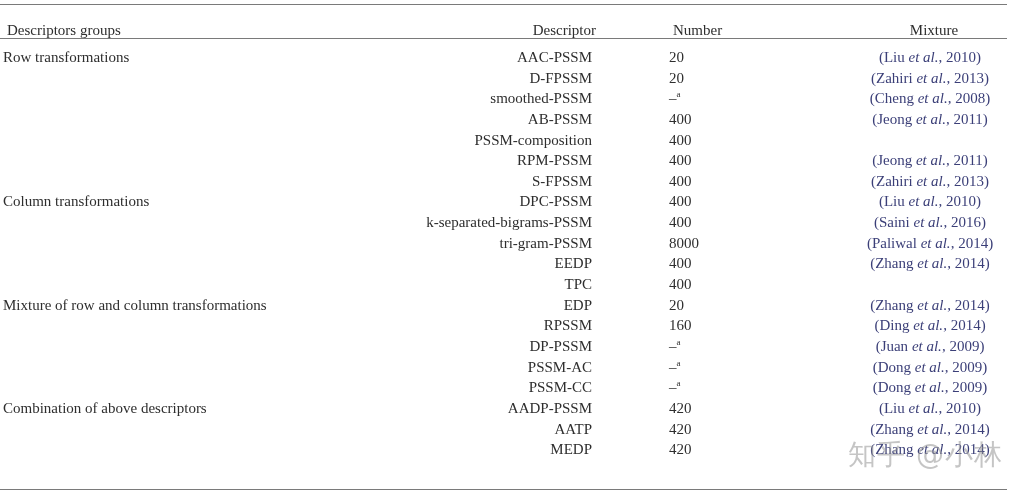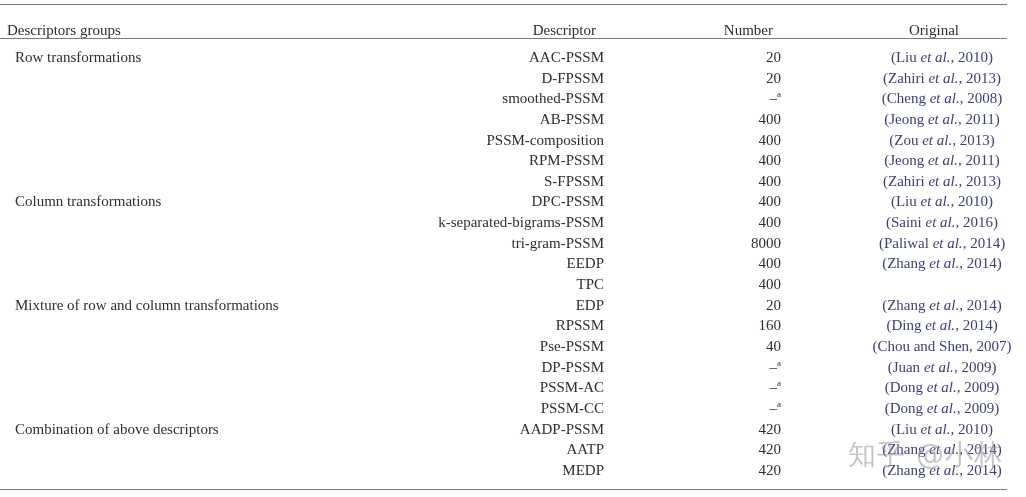--- a/index.html
+++ b/index.html
@@ -40,28 +40,27 @@
       height: 24px;
       margin-top: 10px;
     }
     .cell {
       position: absolute;
       white-space: nowrap;
       line-height: 20px;
     }
     .col-group { left: 3px; text-align: left; }
     .col-desc { left: 392px; width: 200px; text-align: right; }
-    .col-num { left: 669px; width: 100px; text-align: right; }
+    .col-num { left: 669px; width: 100px; text-align: left; }
     .col-orig { left: 840px; width: 180px; text-align: center; }
     .body-rows {
       position: absolute;
       top: 47px;
       left: 0;
       width: 1007px;
-      padding-left: 12px;
     }
     .row {
       position: relative;
       height: 20.65px;
     }
     .cite { color: #3b3f78; }
     .cite i { }
     sup.note {
       font-size: 9px;
       vertical-align: super;
@@ -81,21 +80,21 @@
 </head>
 <body>
 
 <div class="table-wrap">
   <div class="rule top"></div>
 
   <div class="header-row">
     <span class="cell col-group">Descriptors groups</span>
     <span class="cell col-desc">Descriptor</span>
     <span class="cell col-num">Number</span>
-    <span class="cell col-orig">Original</span>
+    <span class="cell col-orig">Mixture</span>
   </div>
 
   <div class="rule mid"></div>
 
   <div class="body-rows" id="body-rows">
       <div class="row">
         <span class="cell col-group">Row transformations</span>
         <span class="cell col-desc">AAC-PSSM</span>
         <span class="cell col-num"><span>20</span></span>
         <span class="cell col-orig cite">(<span>Liu</span> <i>et al.</i>, <span>2010</span>)</span>
@@ -115,21 +114,20 @@
       <div class="row">
         <span class="cell col-group"></span>
         <span class="cell col-desc">AB-PSSM</span>
         <span class="cell col-num"><span>400</span></span>
         <span class="cell col-orig cite">(<span>Jeong</span> <i>et al.</i>, <span>2011</span>)</span>
       </div>
       <div class="row">
         <span class="cell col-group"></span>
         <span class="cell col-desc">PSSM-composition</span>
         <span class="cell col-num"><span>400</span></span>
-        <span class="cell col-orig cite">(<span>Zou</span> <i>et al.</i>, <span>2013</span>)</span>
       </div>
       <div class="row">
         <span class="cell col-group"></span>
         <span class="cell col-desc">RPM-PSSM</span>
         <span class="cell col-num"><span>400</span></span>
         <span class="cell col-orig cite">(<span>Jeong</span> <i>et al.</i>, <span>2011</span>)</span>
       </div>
       <div class="row">
         <span class="cell col-group"></span>
         <span class="cell col-desc">S-FPSSM</span>
@@ -169,26 +167,20 @@
         <span class="cell col-group">Mixture of row and column transformations</span>
         <span class="cell col-desc">EDP</span>
         <span class="cell col-num"><span>20</span></span>
         <span class="cell col-orig cite">(<span>Zhang</span> <i>et al.</i>, <span>2014</span>)</span>
       </div>
       <div class="row">
         <span class="cell col-group"></span>
         <span class="cell col-desc">RPSSM</span>
         <span class="cell col-num"><span>160</span></span>
         <span class="cell col-orig cite">(<span>Ding</span> <i>et al.</i>, <span>2014</span>)</span>
-      </div>
-      <div class="row">
-        <span class="cell col-group"></span>
-        <span class="cell col-desc">Pse-PSSM</span>
-        <span class="cell col-num"><span>40</span></span>
-        <span class="cell col-orig cite">(<span>Chou and Shen</span>, <span>2007</span>)</span>
       </div>
       <div class="row">
         <span class="cell col-group"></span>
         <span class="cell col-desc">DP-PSSM</span>
         <span class="cell col-num"><span>–</span><sup class="note">a</sup></span>
         <span class="cell col-orig cite">(<span>Juan</span> <i>et al.</i>, <span>2009</span>)</span>
       </div>
       <div class="row">
         <span class="cell col-group"></span>
         <span class="cell col-desc">PSSM-AC</span>

